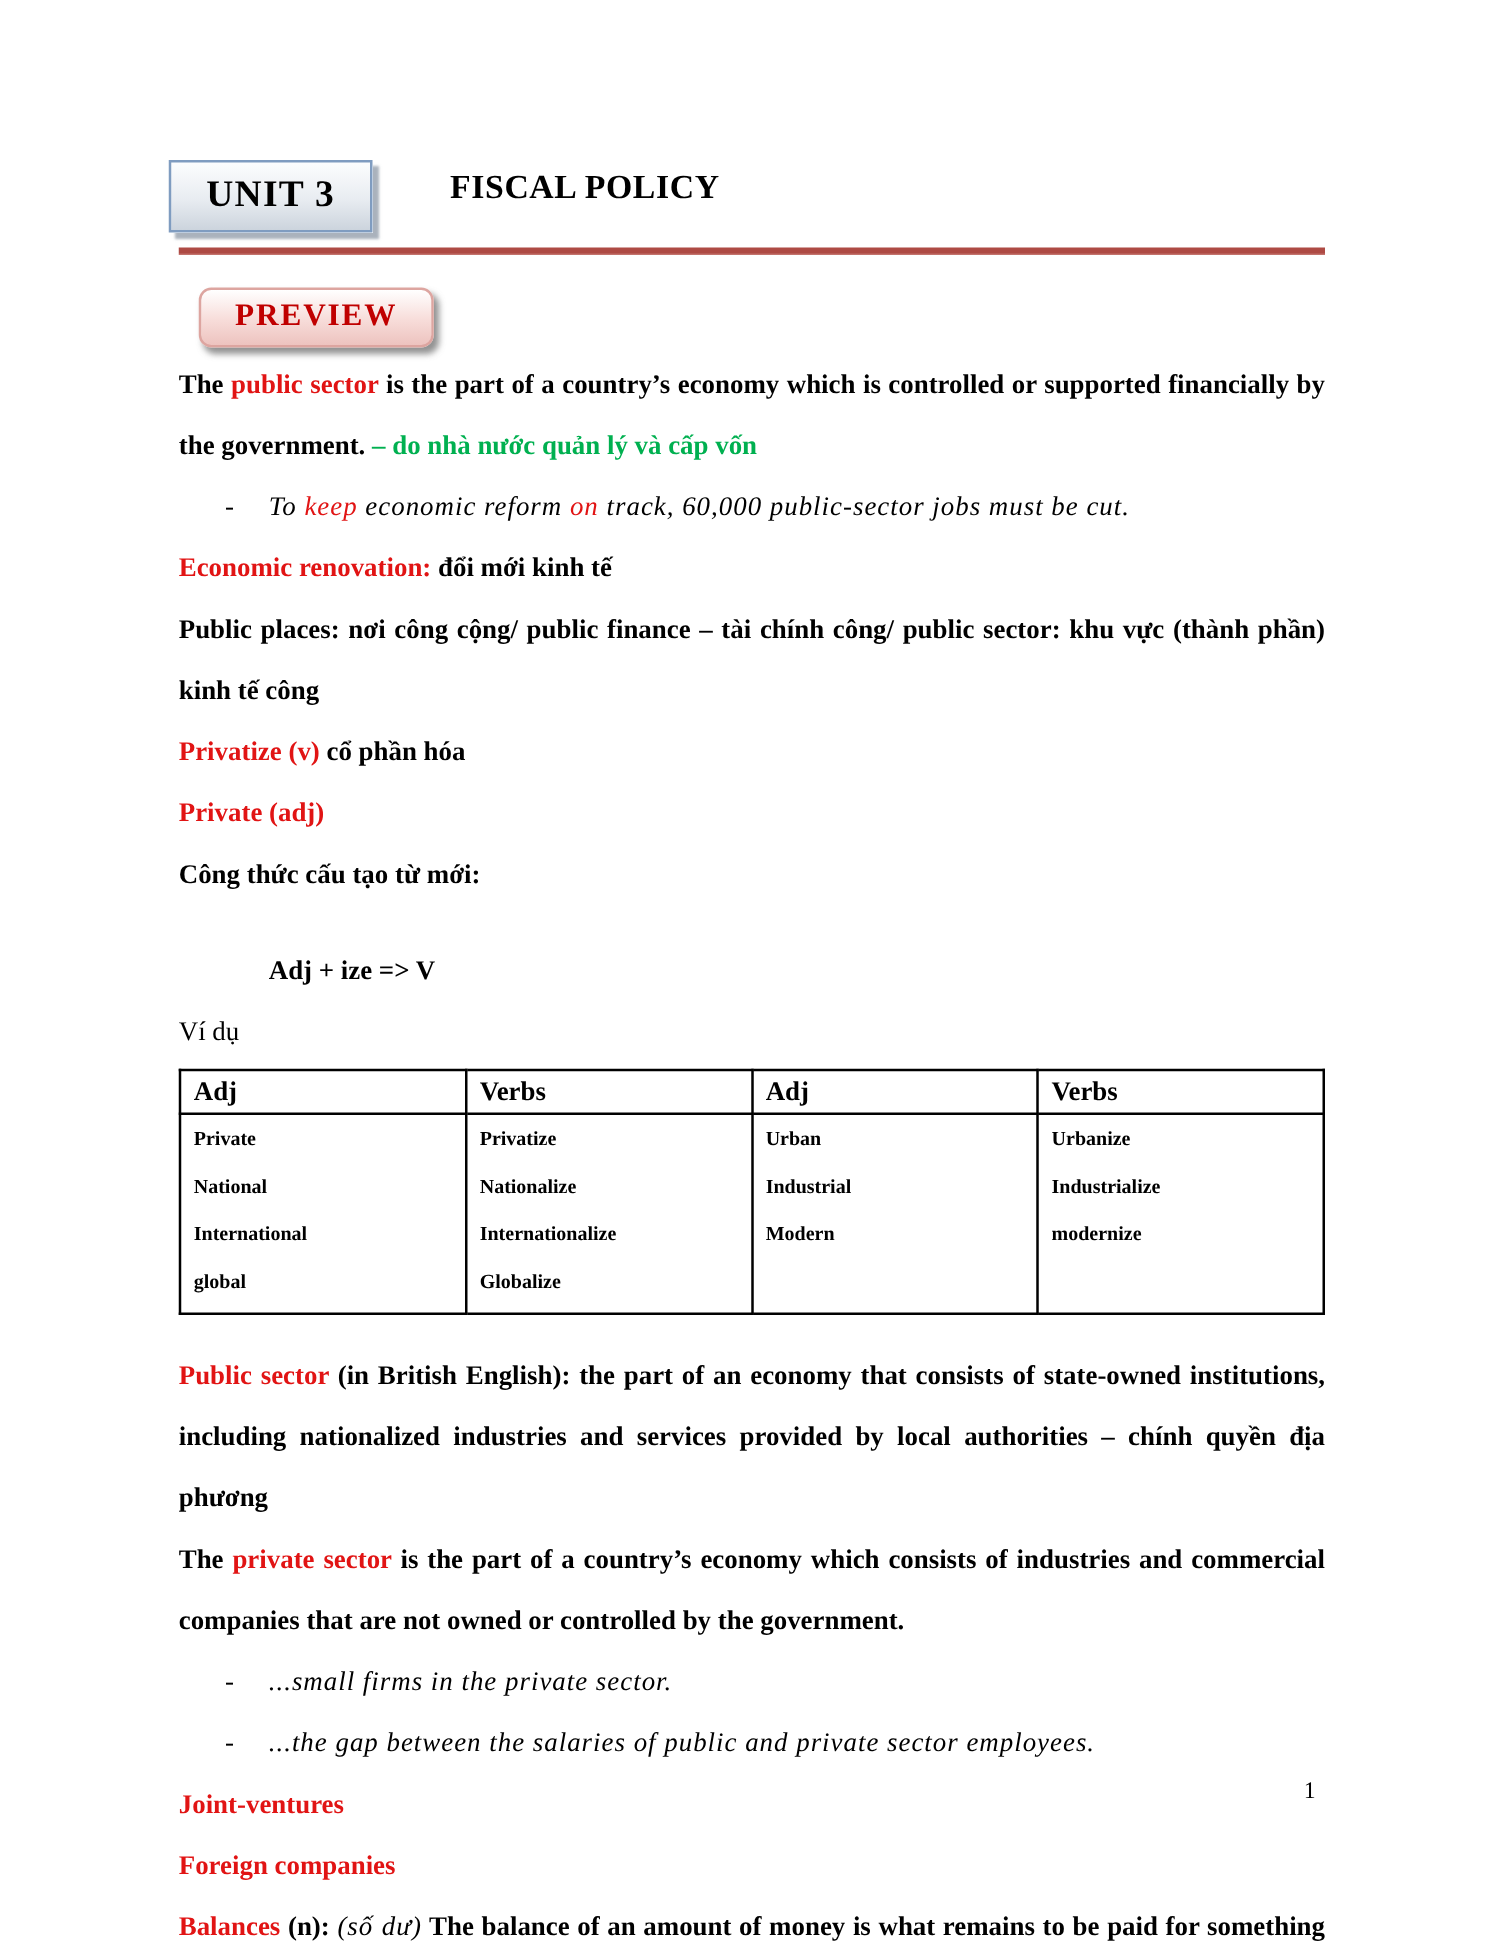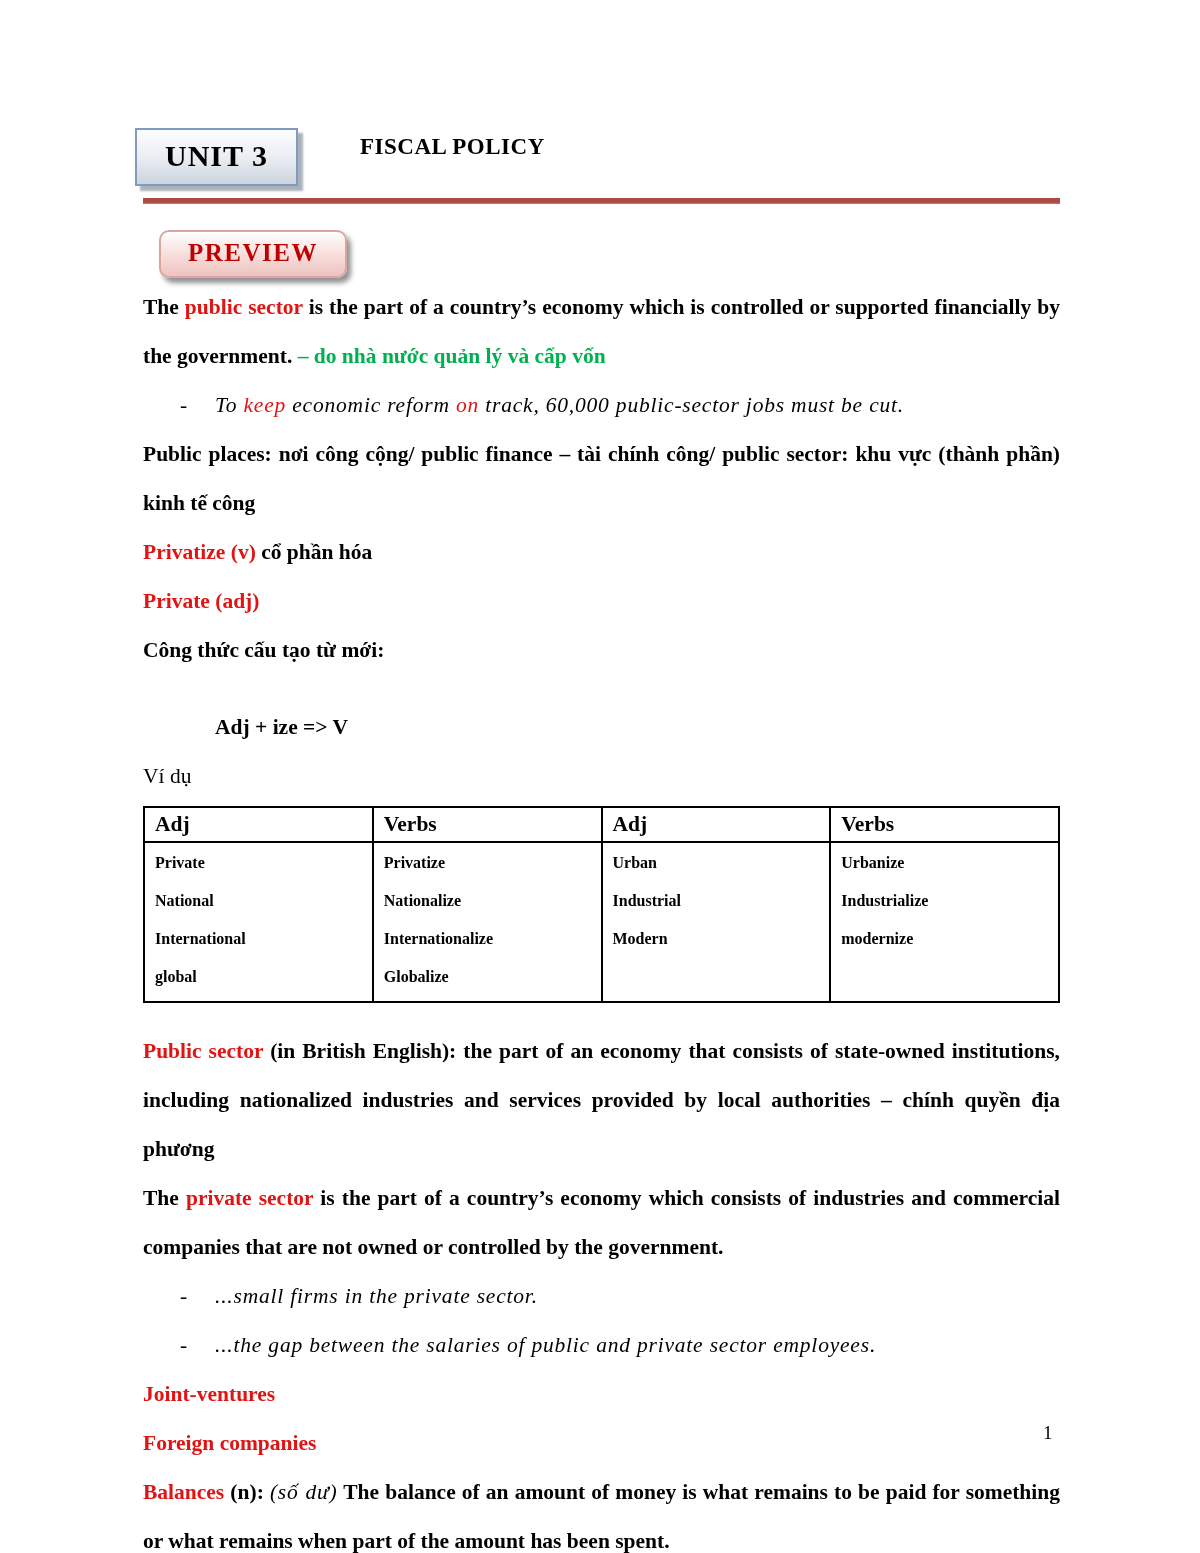--- a/index.html
+++ b/index.html
@@ -13,21 +13,21 @@
   
   .header-row { display:flex; align-items:flex-start; }
   .unit-box {
     display:inline-block; margin-left:-8px;
     padding:9px 28px 11px 28px;
     font-size:30px; font-weight:bold; letter-spacing:1px;
     background:linear-gradient(180deg, #fcfdfe 0%, #e8ecf1 55%, #ccd4dd 100%);
     border:2px solid #7f9cc0;
     box-shadow:5px 5px 2px rgba(125,137,152,0.65);
   }
-  .doc-title { font-size:23px; font-weight:bold; letter-spacing:0.5px; margin-left:62px; padding-top:6px; }
+  .doc-title { font-size:27px; font-weight:bold; letter-spacing:0.5px; margin-left:62px; padding-top:6px; }
   .rule { height:6px; margin-top:12px; background:linear-gradient(180deg, var(--rule,#ae4a44) 0%, var(--rule,#ae4a44) 70%, #c97e78 100%); }
 
   
   .preview-box {
     display:inline-block; margin-top:26px; margin-left:16px;
     padding:7px 27px 9px 27px;
     border:2px solid #dda5a0; border-radius:10px;
     background:linear-gradient(180deg, #ffffff 0%, #f7dcd9 55%, #edc3bf 100%);
     box-shadow:4px 5px 5px rgba(110,110,110,0.75);
     font-size:25px; font-weight:bold; letter-spacing:1.5px;
@@ -79,20 +79,21 @@
       <span>PREVIEW</span>
     </div>
 
     
     <div class="body-block">
 
       <p class="para"><span>The </span><span class="red">public sector</span><span> is the part of a country’s economy which is controlled or supported financially by the government. </span><span class="green">– do nhà nước quản lý và cấp vốn</span></p>
 
       <p class="para bullet it"><span class="dash">-</span><span>To </span><span class="red">keep</span><span> economic reform </span><span class="red">on</span><span> track, 60,000 public-sector jobs must be cut.</span></p>
 
+      <p class="para"><span class="red">Economic renovation:</span><span> đổi mới kinh tế</span></p>
 
 
       <p class="para"><span>Public places: nơi công cộng/ public finance – tài chính công/ public sector: khu vực (thành phần) kinh tế công</span></p>
 
       <p class="para"><span class="red">Privatize (v)</span><span> cổ phần hóa</span></p>
 
       <p class="para"><span class="red">Private (adj)</span></p>
 
       <p class="para"><span>Công thức cấu tạo từ mới:</span></p>
 

